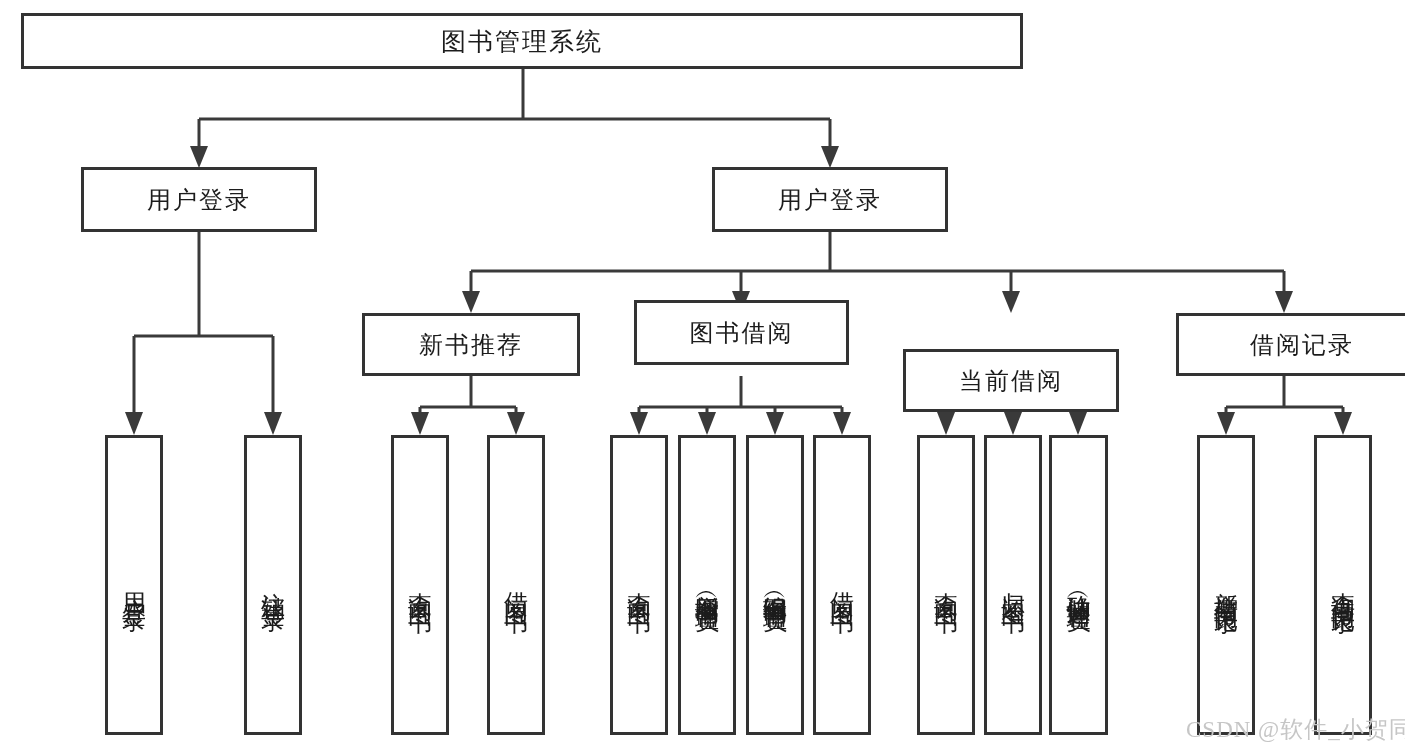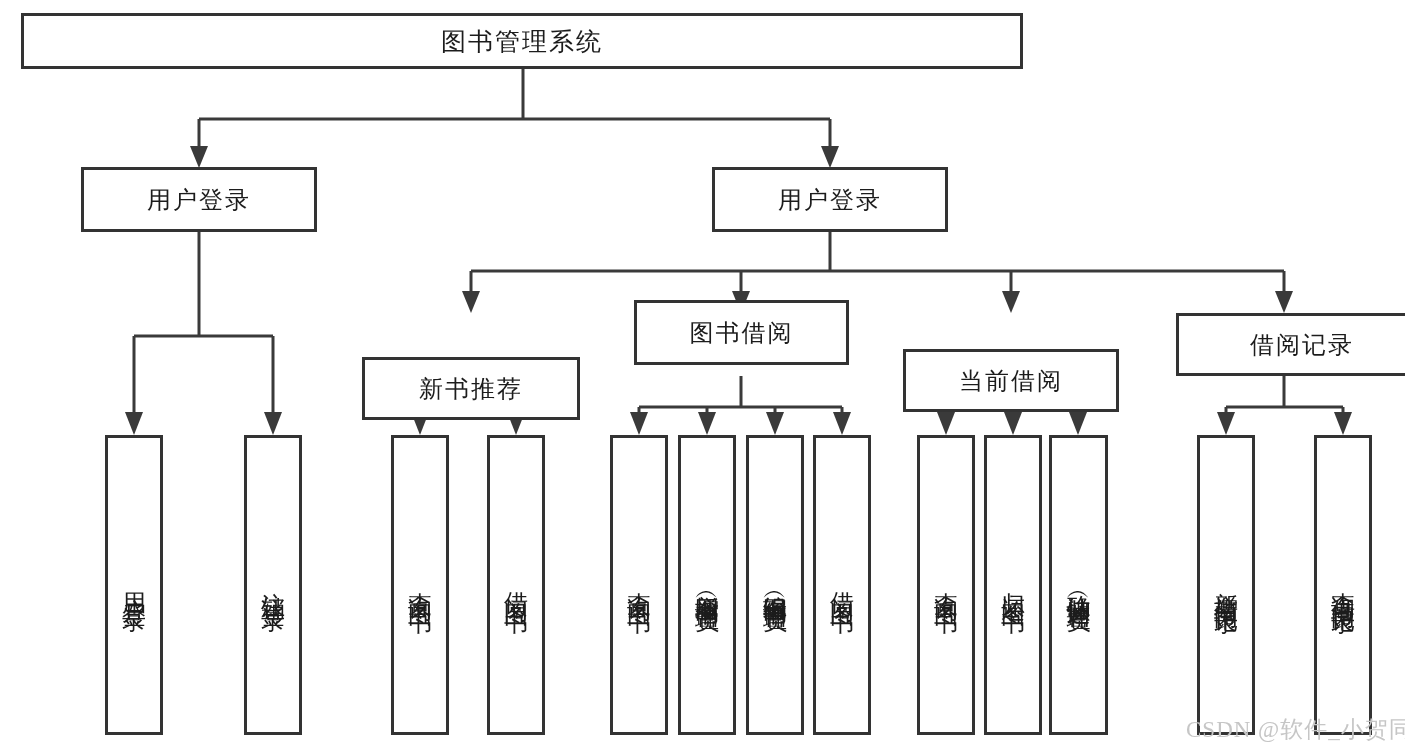--- a/index.html
+++ b/index.html
@@ -91,21 +91,21 @@
       <polygon points="1217,412 1235,412 1226,435"></polygon>
       <polygon points="1334,412 1352,412 1343,435"></polygon>
     </g>
   </svg>
 
   <div class="node hbox root-box">图书管理系统</div>
 
   <div class="node hbox" style="left:81px; top:167px; width:236px; height:65px;">用户登录</div>
   <div class="node hbox" style="left:712px; top:167px; width:236px; height:65px;">用户登录</div>
 
-  <div class="node hbox" style="left:362px; top:313px; width:218px; height:63px;margin-top:44px;">新书推荐</div>
+  <div class="node hbox" style="left:362px; top:313px; width:218px; height:63px;">新书推荐</div>
   <div class="node hbox" style="left:634px; top:300px; width:215px; height:65px;">图书借阅</div>
   <div class="node hbox" style="left:903px; top:313px; width:216px; height:63px;margin-top:36px;">当前借阅</div>
   <div class="node hbox" style="left:1176px; top:313px; width:252px; height:63px;">借阅记录</div>
 
   <div class="node vbox" style="left:105px;">用户登录</div>
   <div class="node vbox" style="left:244px;">注销登录</div>
 
   <div class="node vbox" style="left:391px;">查询图书</div>
   <div class="node vbox" style="left:487px;">借阅图书</div>
 

